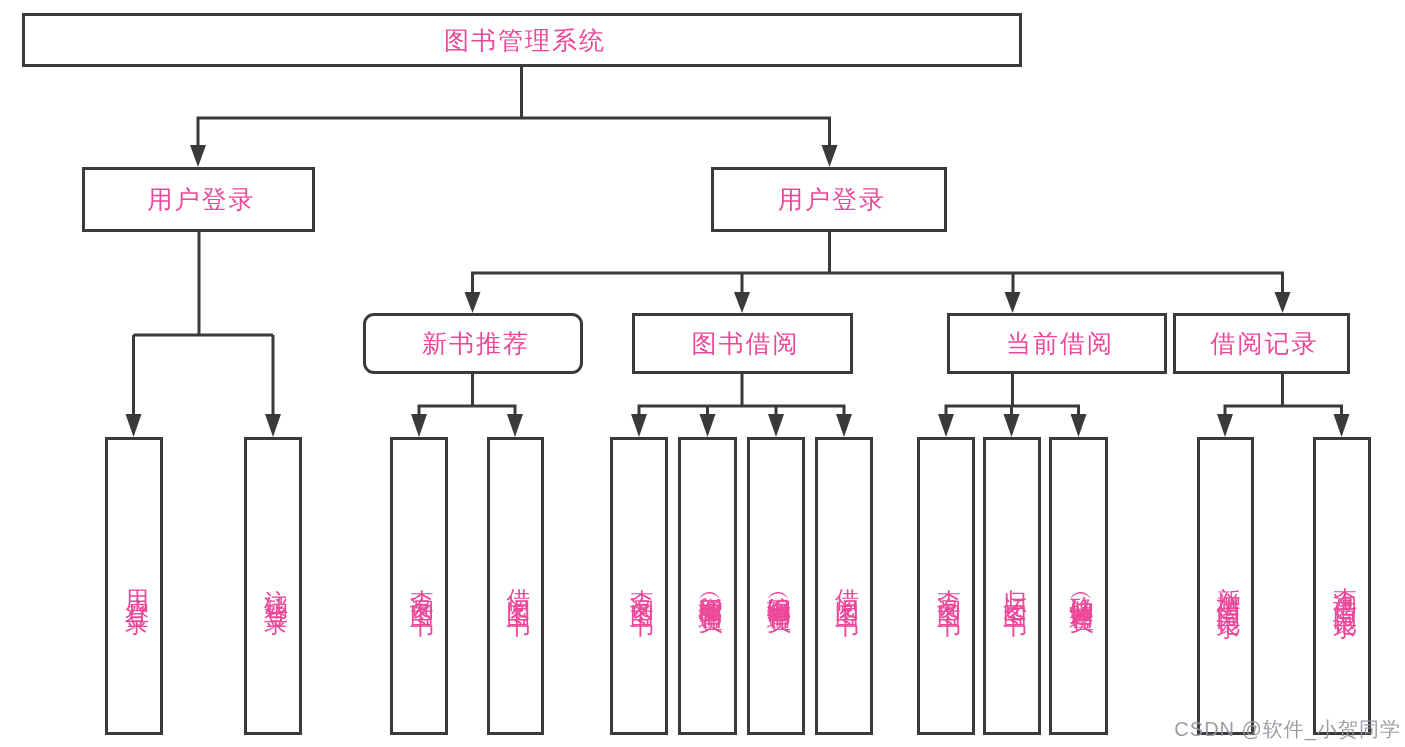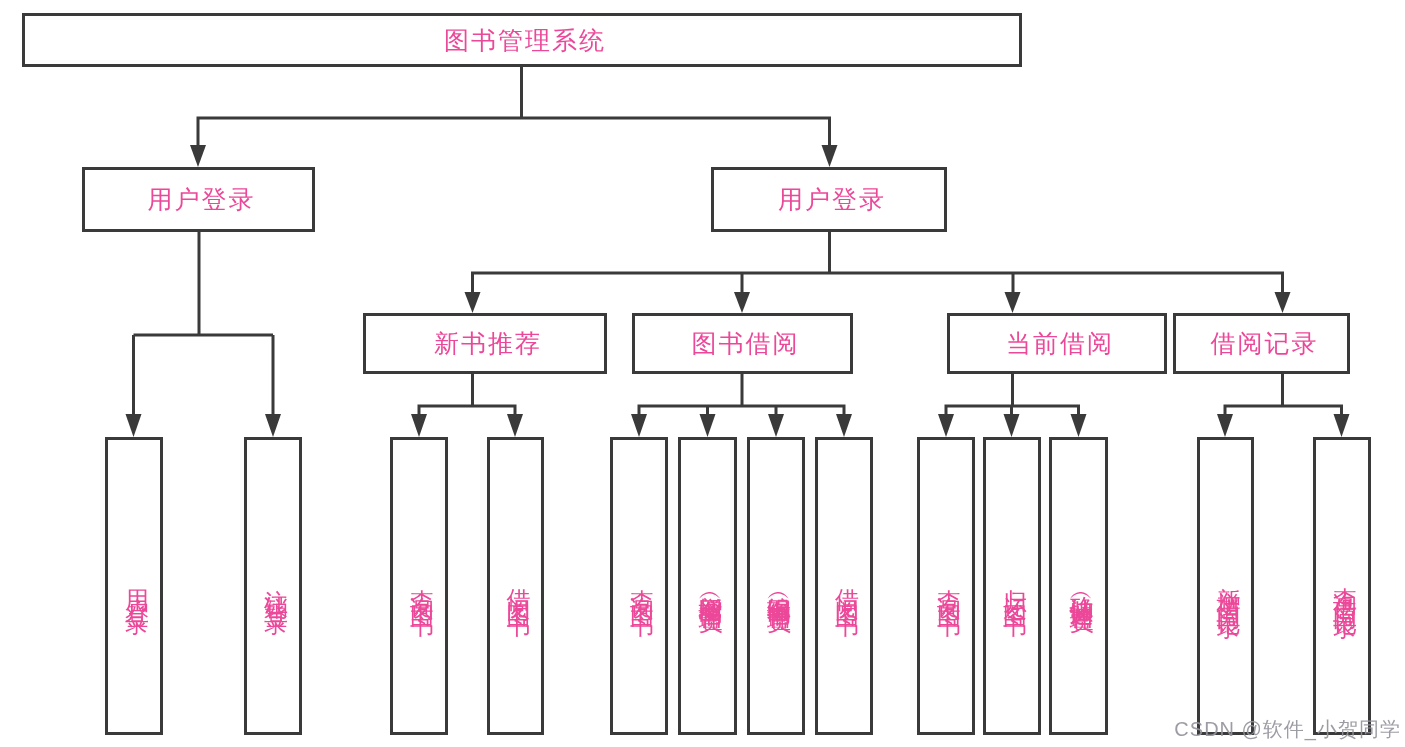--- a/index.html
+++ b/index.html
@@ -79,21 +79,21 @@
     <span class="hlabel">图书管理系统</span>
   </div>
 
   <div class="box lvl2" style="left:82px;width:233px;">
     <span class="hlabel">用户登录</span>
   </div>
   <div class="box lvl2" style="left:711px;width:236px;">
     <span class="hlabel">用户登录</span>
   </div>
 
-  <div class="box lvl3" style="left:363px;width:244px;">
+  <div class="box lvl3" style="left:363px;width:220px;border-radius:11px;">
     <span class="hlabel">新书推荐</span>
   </div>
   <div class="box lvl3" style="left:632px;width:221px;font-family:Liberation Mono, monospace;">
     <span class="hlabel">图书借阅</span>
   </div>
   <div class="box lvl3" style="left:903px;width:220px;margin-left:44px;">
     <span class="hlabel">当前借阅</span>
   </div>
   <div class="box lvl3" style="left:1173px;width:177px;">
     <span class="hlabel">借阅记录</span>

